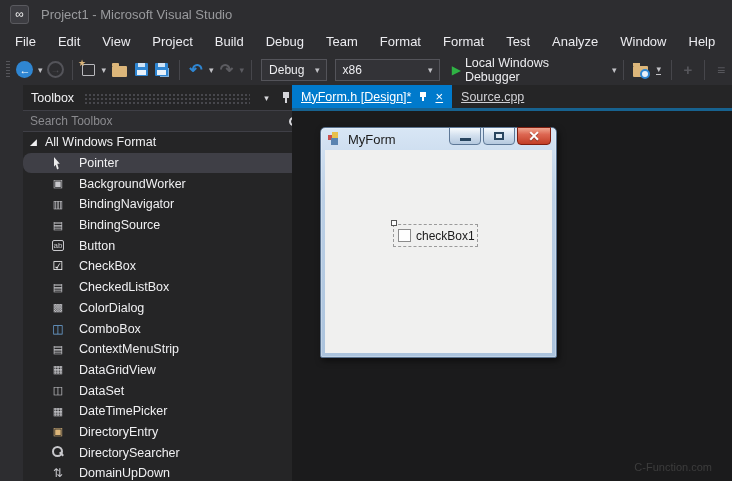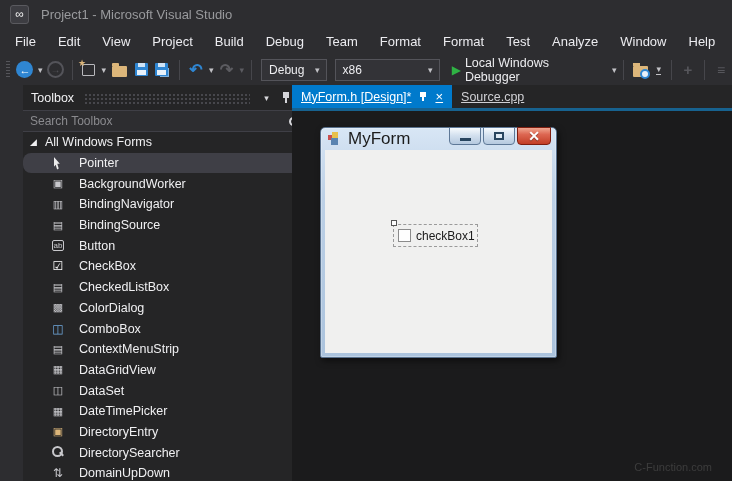--- a/index.html
+++ b/index.html
@@ -127,21 +127,21 @@
   .tab .tclose { margin-left:8px; font-size:13px; line-height:13px; color:#fff; }
   .tab-underline { height:3px; background:#17628f; }
   .canvas { position:relative; width:440px; height:370px; background:#1b1b1c; }
   
   .form-window { position:absolute; left:28px; top:16px; width:237px; height:231px;
     border-radius:5px 5px 2px 2px; border:1px solid #58708c;
     background:linear-gradient(#d8e6f5, #bcd0e6 30%, #abc3dd);
     box-shadow:0 0 0 1px rgba(255,255,255,.25) inset, 2px 3px 6px rgba(0,0,0,.5); }
   .fw-titlebar { position:relative; height:22px; display:flex; align-items:center; }
   .fw-icon { margin-left:7px; display:flex; }
-  .fw-title { margin-left:6px; color:#1c1c1c; font-size:17px; }
+  .fw-title { margin-left:6px; color:#1c1c1c; font-size:13px; }
   .fw-buttons { position:absolute; top:-1px; left:128px; display:flex; gap:2px; }
   .fwb { width:32px; height:18px; border:1px solid #5e7897; border-radius:0 0 4px 4px;
     background:linear-gradient(#f7fafd, #d4e1ef 45%, #b5c9df);
     display:flex; align-items:center; justify-content:center; }
   .fwb.close { width:34px; border-color:#7e1e10;
     background:linear-gradient(#f0a68f, #dd6752 40%, #c23e27); }
   .fwb .g-min { width:11px; height:3px; background:#28455f; margin-top:7px; }
   .fwb .g-max { width:10px; height:8px; border:2px solid #28455f; background:#dfeaf4; }
   .fwb .g-x { color:#ffffff; font-size:14px; font-weight:bold; line-height:14px;
     text-shadow:0 1px 1px rgba(0,0,0,.4); }
@@ -248,21 +248,21 @@
         </span>
     </div>
     <div class="tb-search" data-name="toolbox-search">
       <input type="text" data-name="search-input" placeholder="Search Toolbox" style="">
       <span class="icon-search" data-name="search-icon"></span>
       <span class="caret" style="margin-right:4px" data-name="search-options-caret-icon">▾</span>
     </div>
     <div class="tb-list" data-name="toolbox-list">
       <div class="tb-row" data-name="toolbox-section-all-windows-forms">
         <span class="tb-sec-exp" data-name="expander-icon">◢</span>
-        <span class="tb-sec-label" data-name="section-label">All Windows Forms</span>
+        <span class="tb-sec-label" data-name="section-label">All Windows Format</span>
       </div>
       <div class="tb-row selected" data-name="toolbox-item-pointer">
         <span class="tb-ic" data-name="pointer-icon"></span>
         <span class="tb-label">Pointer</span>
       </div>
       <div class="tb-row" data-name="toolbox-item-backgroundworker">
         <span class="tb-ic" data-name="background-worker-icon"></span>
         <span class="tb-label">BackgroundWorker</span>
       </div>
       <div class="tb-row" data-name="toolbox-item-bindingnavigator">

